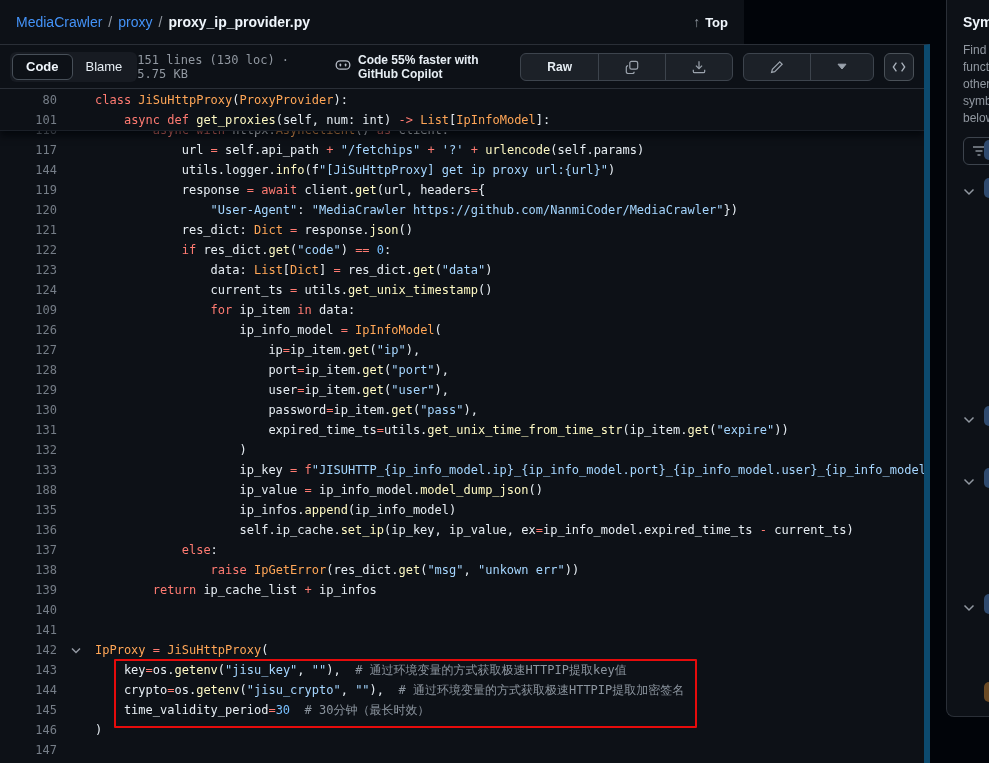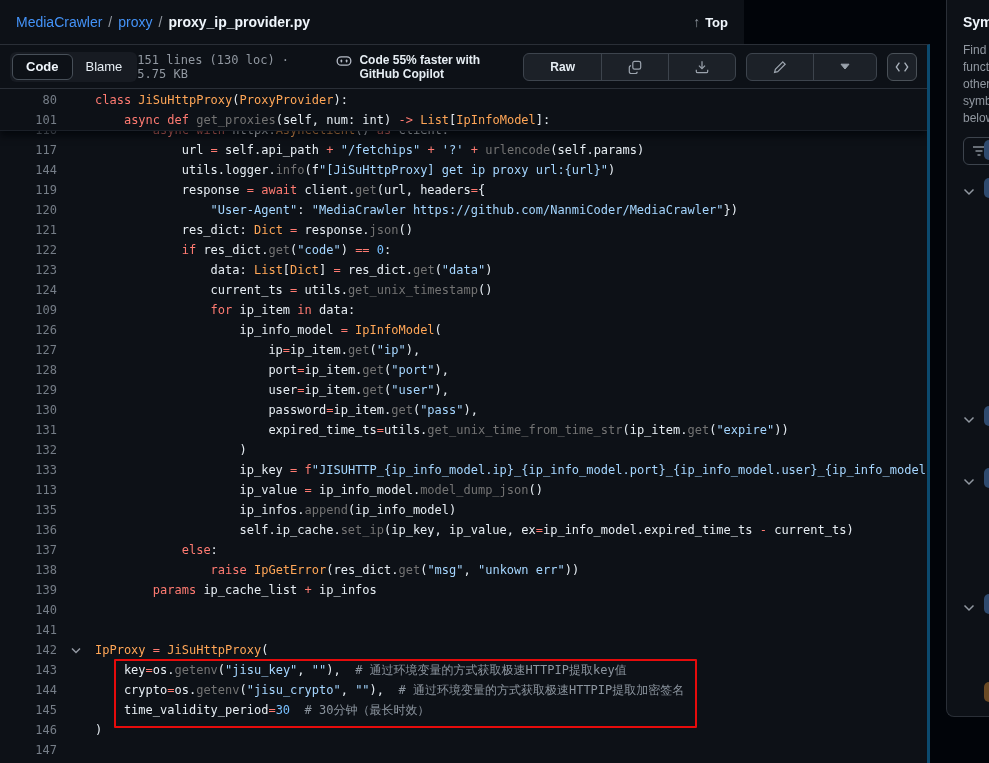--- a/index.html
+++ b/index.html
@@ -21,42 +21,42 @@
   .crumb .sep { color:#9198a1; }
   .crumb .file { color:#f0f6fc; font-weight:600; }
   .top-link {
     margin-left:auto; display:flex; align-items:center; gap:5px;
     font-size:13px; font-weight:600; color:#f0f6fc; cursor:pointer;
   }
   .top-link .arrow { color:#9198a1; font-size:14px; font-weight:400; }
   
   .card {
     position:absolute; top:44px; left:0; width:930px; height:719px;
-    background:#0d1117; border-top:1px solid #2a2f37; border-right:3px solid #0c4a6e;
+    background:#0d1117; border-top:1px solid #2a2f37; border-right:6px solid #0c4a6e;
   }
   .toolbar {
     height:44px; display:flex; align-items:center; padding:0 10px;
     border-bottom:1px solid #2a2f37;
   }
   .seg {
     display:flex; align-items:center; background:#171b22;
     border-radius:6px; padding:2px; height:30px;
   }
   .seg .tab {
     padding:3px 13px; font-size:13px; border-radius:6px; cursor:pointer;
     color:#e6edf3; font-weight:500; line-height:18px;
   }
   .seg .tab.active {
     background:#0d1117; border:1px solid #474f58; font-weight:600; color:#f0f6fc;
   }
   .meta {
     font-family:"DejaVu Sans Mono", monospace;
     font-size:12px; color:#9198a1;
   }
-  .copilot { margin-left:30px; display:flex; align-items:flex-start; gap:7px;
+  .copilot { margin-left:30px; display:flex; align-items:center; gap:7px;
     font-size:12px; font-weight:600; color:#e6edf3; }
   .copilot svg { stroke:#b7bdc8; }
   .actions { margin-left:auto; display:flex; align-items:center; gap:10px; }
   .btn-group {
     display:flex; align-items:stretch; height:28px;
     border:1px solid #3d444d; border-radius:6px; background:#1c2128; overflow:hidden;
   }
   .btn-group > * { display:flex; align-items:center; justify-content:center;
     padding:0 26px; cursor:pointer; }
   .btn-group > * + * { border-left:1px solid #3d444d; }
@@ -72,21 +72,21 @@
     position:relative; height:674px; overflow:hidden;
     font-family:"DejaVu Sans Mono", monospace; font-size:12px;
   }
   .row { display:flex; height:20px; line-height:20px; white-space:pre; }
   .lnum { width:57px; flex:none; text-align:right; color:#767e88; cursor:pointer; }
   .gut { width:38px; flex:none; display:flex; align-items:center; justify-content:center; }
   .gut svg { stroke:#9198a1; }
   .codetxt { flex:none; white-space:pre; }
   .tok-pln { color:#e6edf3; }
   .tok-kw  { color:#ff7b72; }
-  .tok-fn  { color:#737373; }
+  .tok-fn  { color:#fef9c3; }
   .tok-cls { color:#ffa657;text-align:right; }
   .tok-str { color:#a5d6ff; }
   .tok-num { color:#79c0ff; }
   .tok-cmt { color:#8b949e; }
   .sticky {
     position:absolute; top:0; left:0; right:0; z-index:2;
     background:#0d1117; padding-top:1px;
     border-bottom:1px solid #1b2028;
     box-shadow:0 5px 7px rgba(1,4,9,0.7);
   }
@@ -204,26 +204,26 @@
         <div class="row"><span class="lnum">124</span><span class="gut"></span><span class="codetxt"><span class="tok-pln">                current_ts </span><span class="tok-kw">=</span><span class="tok-pln"> utils.</span><span class="tok-fn">get_unix_timestamp</span><span class="tok-pln">()</span></span></div>
         <div class="row"><span class="lnum">109</span><span class="gut"></span><span class="codetxt"><span class="tok-pln">                </span><span class="tok-kw">for</span><span class="tok-pln"> ip_item </span><span class="tok-kw">in</span><span class="tok-pln"> data:</span></span></div>
         <div class="row"><span class="lnum">126</span><span class="gut"></span><span class="codetxt"><span class="tok-pln">                    ip_info_model </span><span class="tok-kw">=</span><span class="tok-pln"> </span><span class="tok-cls">IpInfoModel</span><span class="tok-pln">(</span></span></div>
         <div class="row"><span class="lnum">127</span><span class="gut"></span><span class="codetxt"><span class="tok-pln">                        ip</span><span class="tok-kw">=</span><span class="tok-pln">ip_item.</span><span class="tok-fn">get</span><span class="tok-pln">(</span><span class="tok-str">"ip"</span><span class="tok-pln">),</span></span></div>
         <div class="row"><span class="lnum">128</span><span class="gut"></span><span class="codetxt"><span class="tok-pln">                        port</span><span class="tok-kw">=</span><span class="tok-pln">ip_item.</span><span class="tok-fn">get</span><span class="tok-pln">(</span><span class="tok-str">"port"</span><span class="tok-pln">),</span></span></div>
         <div class="row"><span class="lnum">129</span><span class="gut"></span><span class="codetxt"><span class="tok-pln">                        user</span><span class="tok-kw">=</span><span class="tok-pln">ip_item.</span><span class="tok-fn">get</span><span class="tok-pln">(</span><span class="tok-str">"user"</span><span class="tok-pln">),</span></span></div>
         <div class="row"><span class="lnum">130</span><span class="gut"></span><span class="codetxt"><span class="tok-pln">                        password</span><span class="tok-kw">=</span><span class="tok-pln">ip_item.</span><span class="tok-fn">get</span><span class="tok-pln">(</span><span class="tok-str">"pass"</span><span class="tok-pln">),</span></span></div>
         <div class="row"><span class="lnum">131</span><span class="gut"></span><span class="codetxt"><span class="tok-pln">                        expired_time_ts</span><span class="tok-kw">=</span><span class="tok-pln">utils.</span><span class="tok-fn">get_unix_time_from_time_str</span><span class="tok-pln">(ip_item.</span><span class="tok-fn">get</span><span class="tok-pln">(</span><span class="tok-str">"expire"</span><span class="tok-pln">))</span></span></div>
         <div class="row"><span class="lnum">132</span><span class="gut"></span><span class="codetxt"><span class="tok-pln">                    )</span></span></div>
         <div class="row"><span class="lnum">133</span><span class="gut"></span><span class="codetxt"><span class="tok-pln">                    ip_key </span><span class="tok-kw">=</span><span class="tok-pln"> </span><span class="tok-kw">f</span><span class="tok-str">"JISUHTTP_{ip_info_model.ip}_{ip_info_model.port}_{ip_info_model.user}_{ip_info_model.password}"</span></span></div>
-        <div class="row"><span class="lnum">113</span><span class="gut"></span><span class="codetxt"><span class="tok-pln">                    ip_value </span><span class="tok-kw">=</span><span class="tok-pln"> ip_info_model.</span><span class="tok-fn">model_dump_json</span><span class="tok-pln">()</span></span></div>
+        <div class="row"><span class="lnum">188</span><span class="gut"></span><span class="codetxt"><span class="tok-pln">                    ip_value </span><span class="tok-kw">=</span><span class="tok-pln"> ip_info_model.</span><span class="tok-fn">model_dump_json</span><span class="tok-pln">()</span></span></div>
         <div class="row"><span class="lnum">135</span><span class="gut"></span><span class="codetxt"><span class="tok-pln">                    ip_infos.</span><span class="tok-fn">append</span><span class="tok-pln">(ip_info_model)</span></span></div>
         <div class="row"><span class="lnum">136</span><span class="gut"></span><span class="codetxt"><span class="tok-pln">                    self.ip_cache.</span><span class="tok-fn">set_ip</span><span class="tok-pln">(ip_key, ip_value, ex</span><span class="tok-kw">=</span><span class="tok-pln">ip_info_model.expired_time_ts </span><span class="tok-kw">-</span><span class="tok-pln"> current_ts)</span></span></div>
         <div class="row"><span class="lnum">137</span><span class="gut"></span><span class="codetxt"><span class="tok-pln">            </span><span class="tok-kw">else</span><span class="tok-pln">:</span></span></div>
         <div class="row"><span class="lnum">138</span><span class="gut"></span><span class="codetxt"><span class="tok-pln">                </span><span class="tok-kw">raise</span><span class="tok-pln"> </span><span class="tok-cls">IpGetError</span><span class="tok-pln">(res_dict.</span><span class="tok-fn">get</span><span class="tok-pln">(</span><span class="tok-str">"msg"</span><span class="tok-pln">, </span><span class="tok-str">"unkown err"</span><span class="tok-pln">))</span></span></div>
-        <div class="row"><span class="lnum">139</span><span class="gut"></span><span class="codetxt"><span class="tok-pln">        </span><span class="tok-kw">params</span><span class="tok-pln"> ip_cache_list </span><span class="tok-kw">+</span><span class="tok-pln"> ip_infos</span></span></div>
+        <div class="row"><span class="lnum">139</span><span class="gut"></span><span class="codetxt"><span class="tok-pln">        </span><span class="tok-kw">return</span><span class="tok-pln"> ip_cache_list </span><span class="tok-kw">+</span><span class="tok-pln"> ip_infos</span></span></div>
         <div class="row"><span class="lnum">140</span><span class="gut"></span><span class="codetxt"></span></div>
         <div class="row"><span class="lnum">141</span><span class="gut"></span><span class="codetxt"></span></div>
         <div class="row"><span class="lnum">142</span><span class="gut"><svg width="10" height="7" viewBox="0 0 10 7" fill="none" stroke-width="1.5">
               <path d="M1 1.5l4 4 4-4"></path>
             </svg></span><span class="codetxt"><span class="tok-cls">IpProxy</span><span class="tok-pln"> </span><span class="tok-kw">=</span><span class="tok-pln"> </span><span class="tok-cls">JiSuHttpProxy</span><span class="tok-pln">(</span></span></div>
         <div class="row"><span class="lnum">143</span><span class="gut"></span><span class="codetxt"><span class="tok-pln">    key</span><span class="tok-kw">=</span><span class="tok-pln">os.</span><span class="tok-fn">getenv</span><span class="tok-pln">(</span><span class="tok-str">"jisu_key"</span><span class="tok-pln">, </span><span class="tok-str">""</span><span class="tok-pln">),  </span><span class="tok-cmt"># 通过环境变量的方式获取极速HTTPIP提取key值</span></span></div>
         <div class="row"><span class="lnum">144</span><span class="gut"></span><span class="codetxt"><span class="tok-pln">    crypto</span><span class="tok-kw">=</span><span class="tok-pln">os.</span><span class="tok-fn">getenv</span><span class="tok-pln">(</span><span class="tok-str">"jisu_crypto"</span><span class="tok-pln">, </span><span class="tok-str">""</span><span class="tok-pln">),  </span><span class="tok-cmt"># 通过环境变量的方式获取极速HTTPIP提取加密签名</span></span></div>
         <div class="row"><span class="lnum">145</span><span class="gut"></span><span class="codetxt"><span class="tok-pln">    time_validity_period</span><span class="tok-kw">=</span><span class="tok-num">30</span><span class="tok-pln">  </span><span class="tok-cmt"># 30分钟（最长时效）</span></span></div>
         <div class="row"><span class="lnum">146</span><span class="gut"></span><span class="codetxt"><span class="tok-pln">)</span></span></div>
         <div class="row"><span class="lnum">147</span><span class="gut"></span><span class="codetxt"></span></div>

